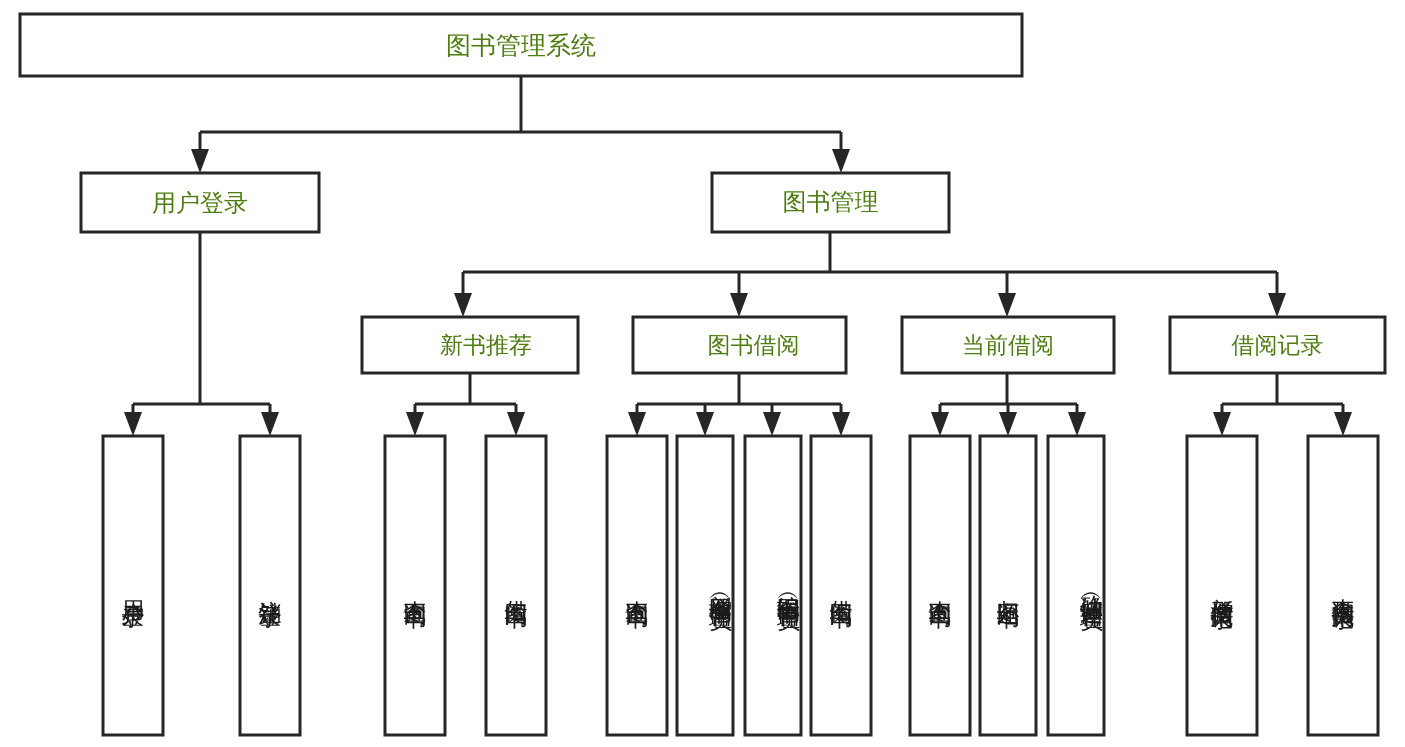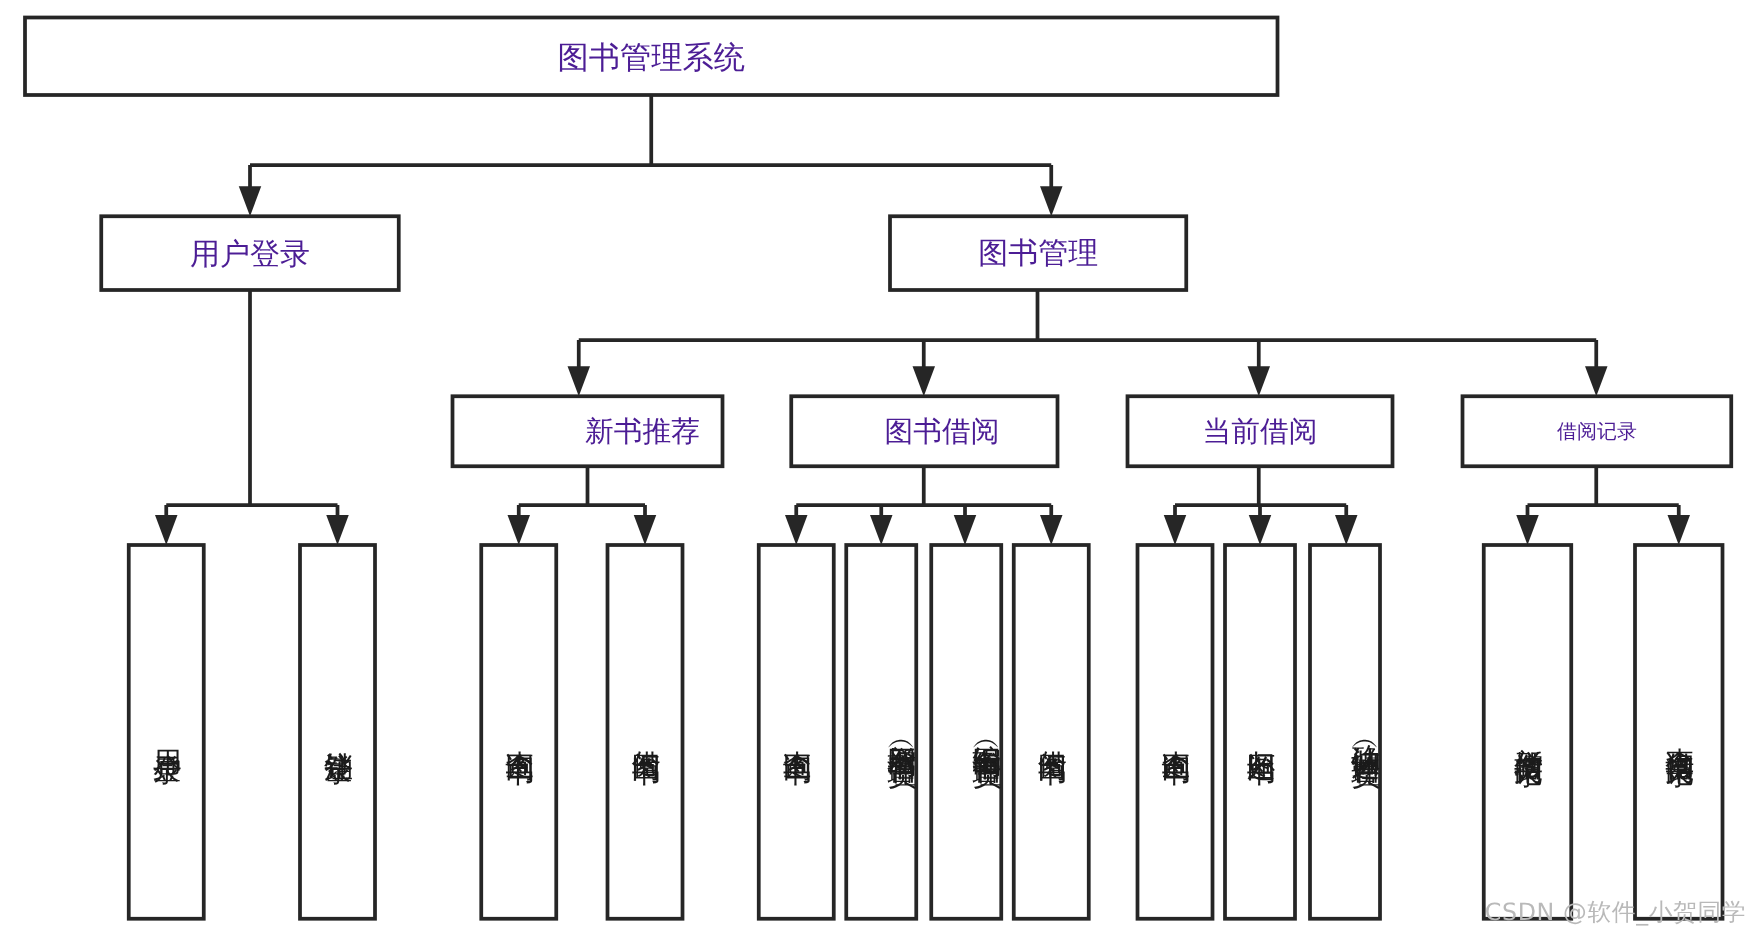--- a/index.html
+++ b/index.html
@@ -55,21 +55,21 @@
     color: #1b1b1b;
     pointer-events: none;
     white-space: nowrap;
   }
   .hlabel-wrap {
     position: absolute;
     display: flex;
     align-items: center;
     justify-content: center;
     font-family: "DejaVu Sans", "Liberation Sans", sans-serif;
-    color: #4c1d95;
+    color: #4d7c0f;
     pointer-events: none;
     white-space: nowrap;
   }
   .watermark {
     position: absolute;
     right: 8px;
     bottom: 4px;
     font-family: "DejaVu Sans", "Liberation Sans", sans-serif;
     font-size: 19px;
     color: #b9b9b9;
@@ -184,38 +184,37 @@
 
     <rect class="node-box" x="1187" y="436" width="70" height="299"></rect>
     <rect class="node-box" x="1308" y="436" width="70" height="299"></rect>
   </svg>
 
   <div class="hlabel-wrap" style="left:20px; top:14px; width:1002px; height:62px; font-size:25px;">图书管理系统</div>
 
   <div class="hlabel-wrap" style="left:81px; top:173px; width:238px; height:59px; font-size:24px;">用户登录</div>
   <div class="hlabel-wrap" style="left:712px; top:172px; width:237px; height:59px; font-size:24px;">图书管理</div>
 
-  <div class="hlabel-wrap" style="left:362px; top:317px; width:248px; height:56px; font-size:23px;padding-left:28px;">新书推荐</div>
+  <div class="hlabel-wrap" style="left:362px; top:317px; width:248px; height:56px; font-size:23px;">新书推荐</div>
   <div class="hlabel-wrap" style="left:647px; top:317px; width:213px; height:56px; font-size:23px;">图书借阅</div>
   <div class="hlabel-wrap" style="left:902px; top:317px; width:212px; height:56px; font-size:23px;">当前借阅</div>
-  <div class="hlabel-wrap" style="left:1170px; top:317px; width:215px; height:56px; font-size:16px;border-radius:19px;">借阅记录</div>
+  <div class="hlabel-wrap" style="left:1170px; top:317px; width:215px; height:56px; font-size:23px;border-radius:19px;">借阅记录</div>
 
   <div class="vlabel-wrap" style="left:103px; top:436px; width:60px; height:299px;">用户登录</div>
   <div class="vlabel-wrap" style="left:240px; top:436px; width:60px; height:299px;">注销登录</div>
 
   <div class="vlabel-wrap" style="left:385px; top:436px; width:60px; height:299px;">查询图书</div>
   <div class="vlabel-wrap" style="left:486px; top:436px; width:60px; height:299px;">借阅图书</div>
 
   <div class="vlabel-wrap" style="left:607px; top:436px; width:60px; height:299px;">查询图书</div>
   <div class="vlabel-wrap" style="left:677px; top:436px; width:56px; height:299px; align-items:flex-start;">新增图书（管理员）</div>
   <div class="vlabel-wrap" style="left:745px; top:436px; width:56px; height:299px; align-items:flex-start;">编辑图书（管理员）</div>
   <div class="vlabel-wrap" style="left:811px; top:436px; width:60px; height:299px;">借阅图书</div>
 
   <div class="vlabel-wrap" style="left:910px; top:436px; width:60px; height:299px;">查询图书</div>
   <div class="vlabel-wrap" style="left:980px; top:436px; width:56px; height:299px;">归还图书</div>
   <div class="vlabel-wrap" style="left:1048px; top:436px; width:56px; height:299px; align-items:flex-start;">确认归还（管理员）</div>
 
   <div class="vlabel-wrap" style="left:1187px; top:436px; width:70px; height:299px;">新增借阅记录</div>
   <div class="vlabel-wrap" style="left:1308px; top:436px; width:70px; height:299px;">查询借阅记录</div>
 
-  <div class="watermark">CSDN @软件_小贺同学</div>
 
 </div>
 
 </body></html>

